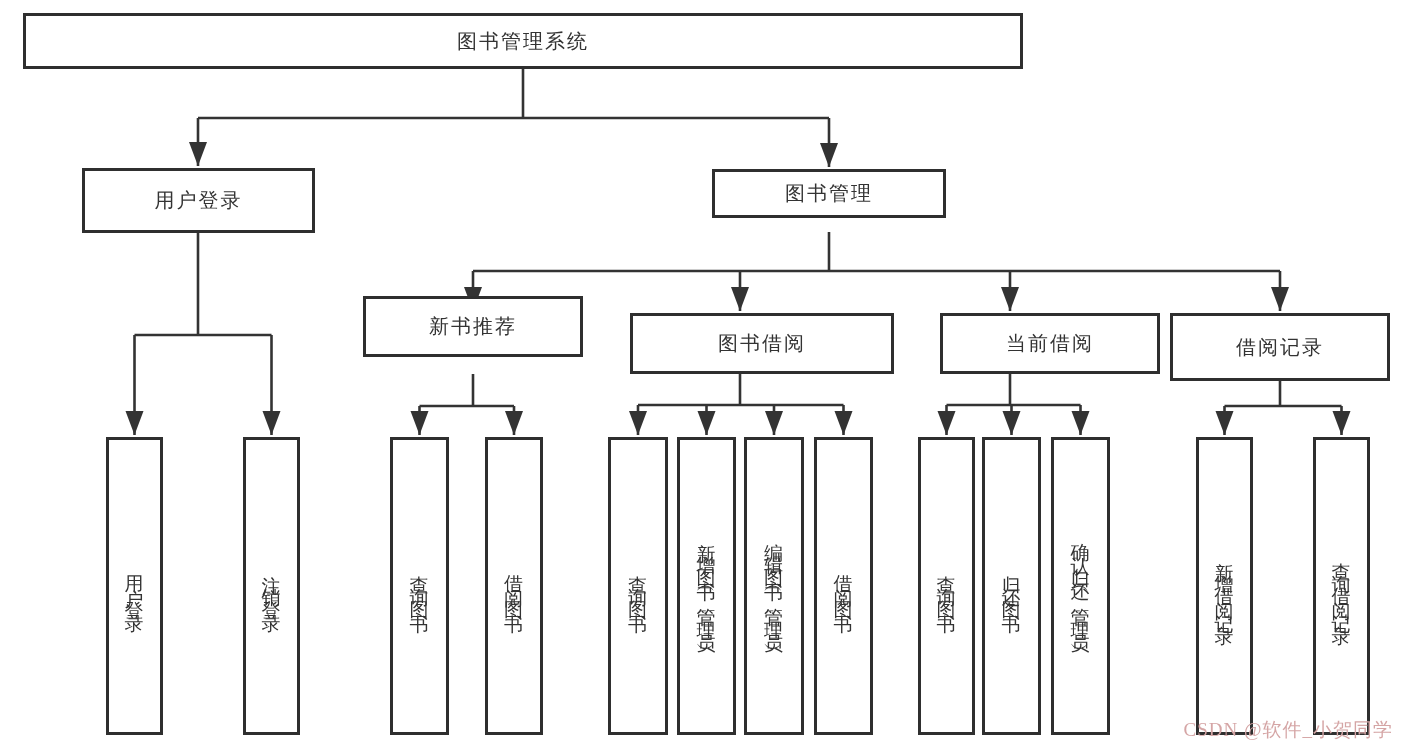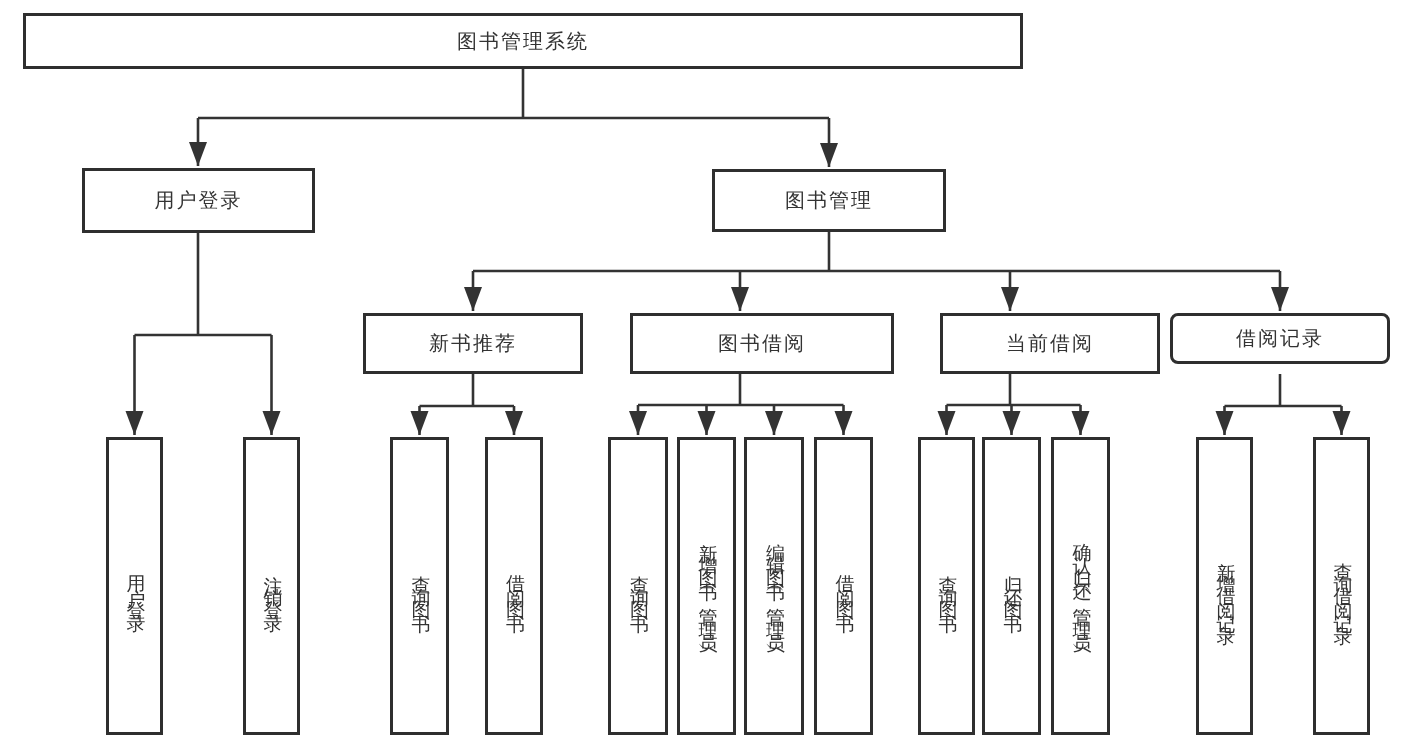--- a/index.html
+++ b/index.html
@@ -5,21 +5,21 @@
   html, body {
     margin: 0;
     padding: 0;
     background: #ffffff;
   }
   .canvas {
     position: relative;
     width: 1405px;
     height: 747px;
     background: var(--background, #ffffff);
-    font-family: Liberation Mono, monospace;
+    font-family: Liberation Serif, serif;
     color: var(--text, #333333);
     overflow: hidden;
   }
   .wires {
     position: absolute;
     left: 0;
     top: 0;
     width: 1405px;
     height: 747px;
     z-index: 0;
@@ -139,34 +139,34 @@
     </g>
   </svg>
 
   <div class="node hbox" style="left:23px; top:13px; width:1000px; height:56px;">
     <span>图书管理系统</span>
   </div>
 
   <div class="node hbox" style="left:82px; top:168px; width:233px; height:65px;">
     <span>用户登录</span>
   </div>
-  <div class="node hbox" style="left:712px; top:169px; width:234px; height:63px;">
+  <div class="node hbox" style="left:712px; top:169px; width:234px; height:49px;">
     <span>图书管理</span>
   </div>
 
-  <div class="node hbox" style="left:363px; top:313px; width:220px; height:61px;">
+  <div class="node hbox" style="left:363px; top:296px; width:220px; height:61px;">
     <span>新书推荐</span>
   </div>
   <div class="node hbox" style="left:630px; top:313px; width:264px; height:61px;">
     <span>图书借阅</span>
   </div>
   <div class="node hbox" style="left:940px; top:313px; width:220px; height:61px;">
     <span>当前借阅</span>
   </div>
-  <div class="node hbox" style="left:1170px; top:313px; width:220px; height:51px;border-radius:8px;">
+  <div class="node hbox" style="left:1170px; top:313px; width:220px; height:68px;">
     <span>借阅记录</span>
   </div>
 
   <div class="node vbox" style="left:106px; width:57px;">
     <span>用户登录</span>
   </div>
   <div class="node vbox" style="left:243px; width:57px;">
     <span>注销登录</span>
   </div>
 
@@ -200,14 +200,15 @@
     <span>确认归还（管理员）</span>
   </div>
 
   <div class="node vbox" style="left:1196px; width:57px;">
     <span>新增借阅记录</span>
   </div>
   <div class="node vbox" style="left:1313px; width:57px;">
     <span>查询借阅记录</span>
   </div>
 
+  <div class="watermark">CSDN @软件_小贺同学</div>
 
 </div>
 
 </body></html>

